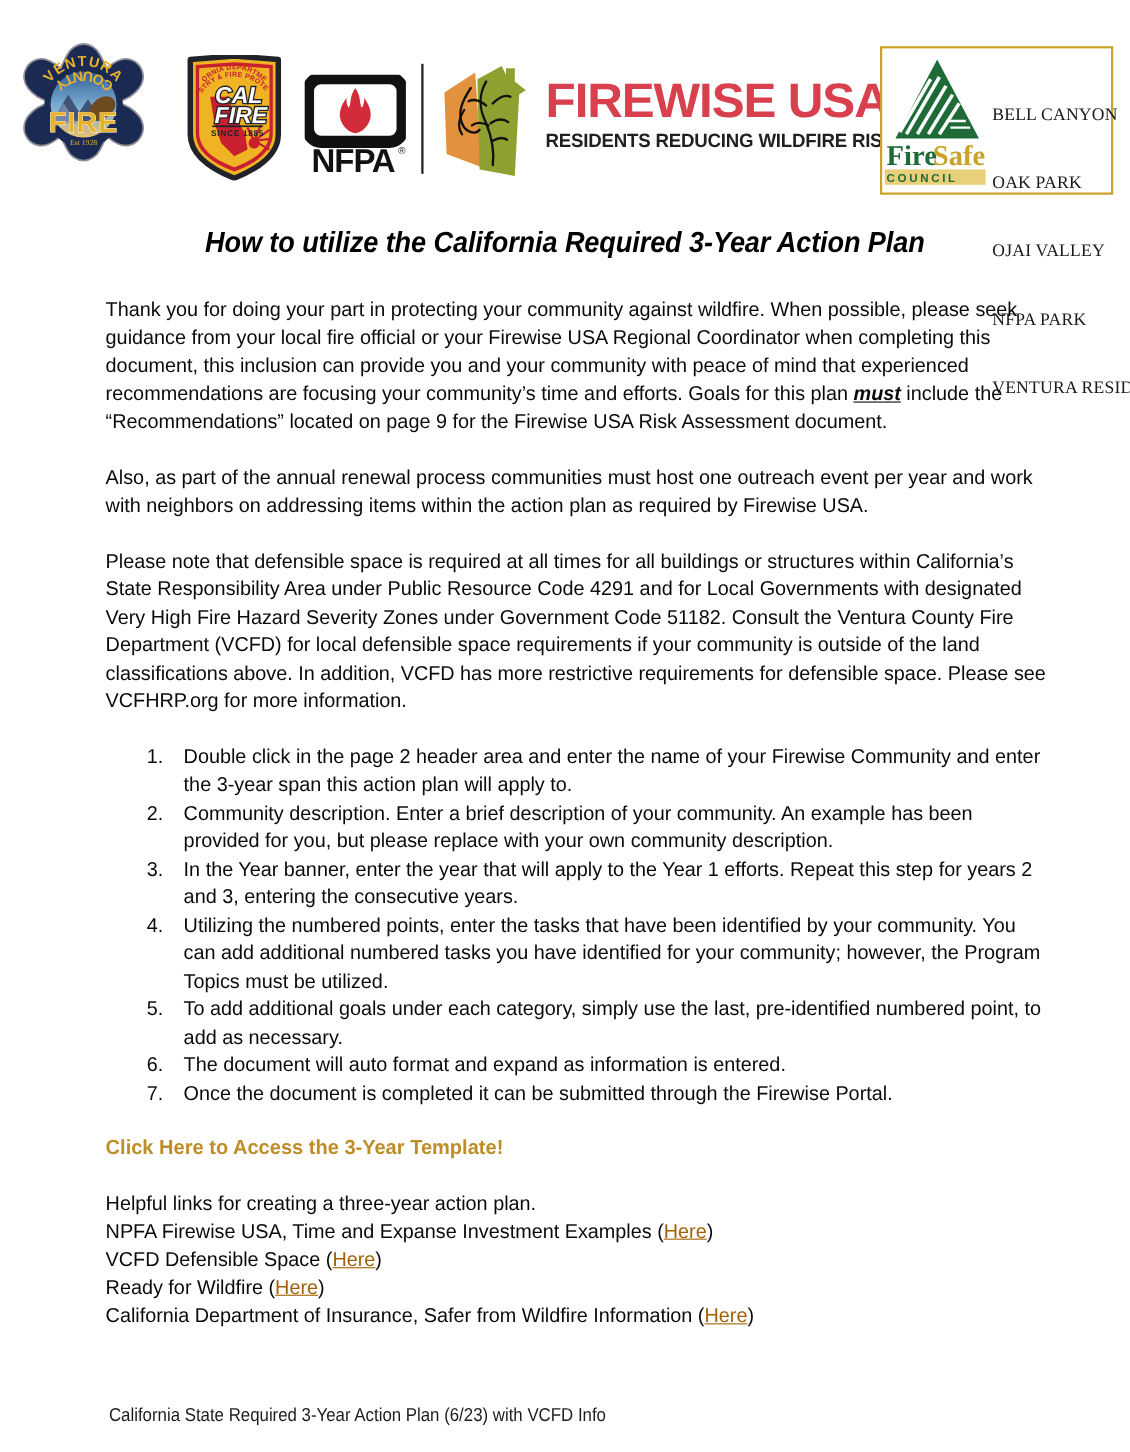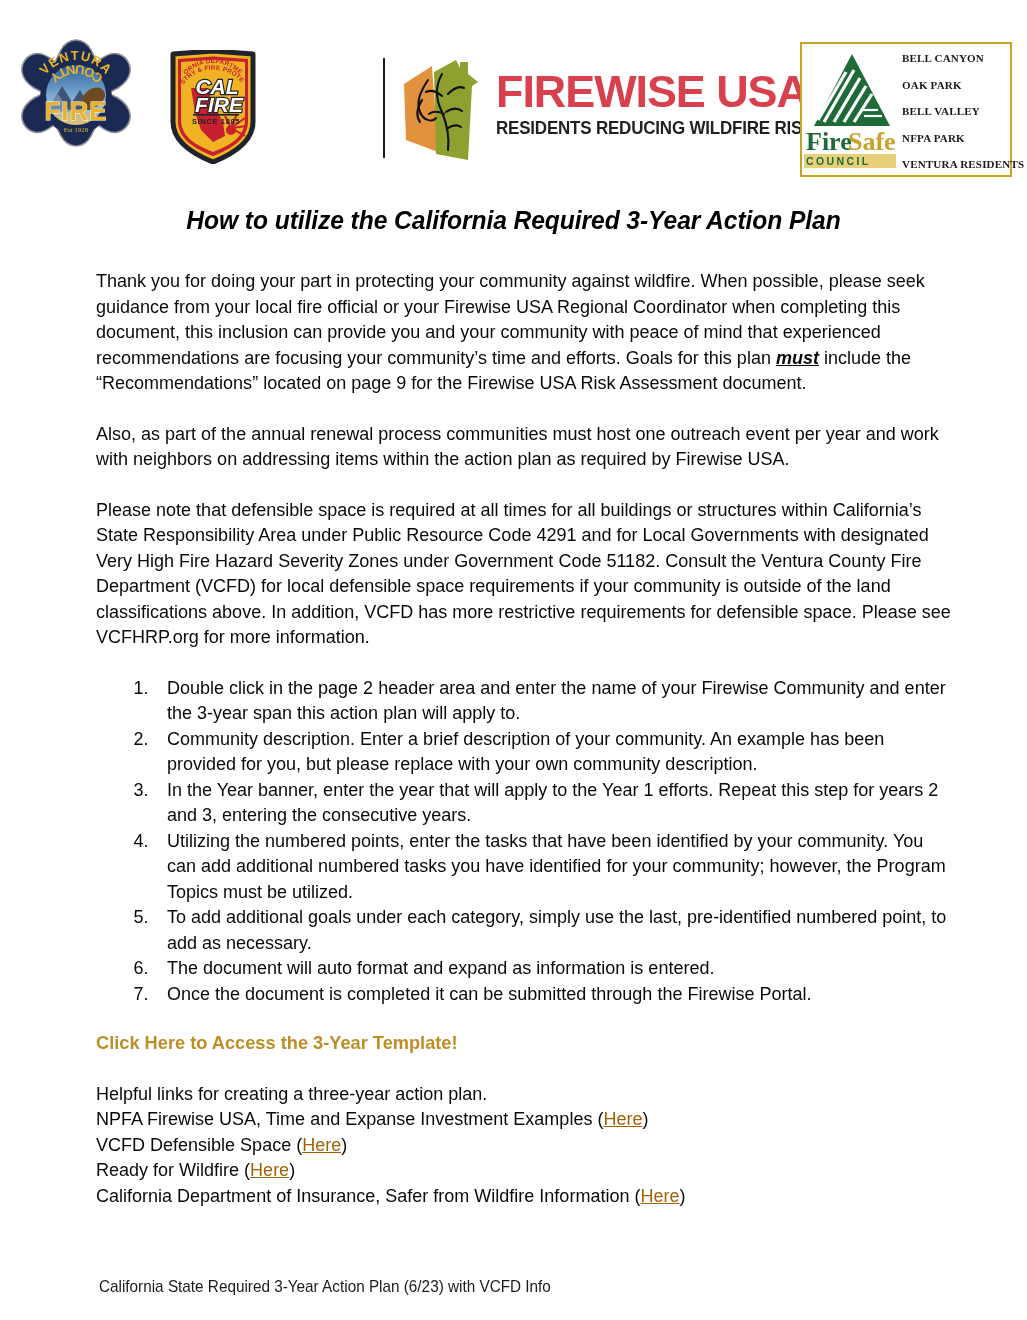--- a/index.html
+++ b/index.html
@@ -104,25 +104,26 @@
     position: absolute;
     left: 100px; top: 8px;
     width: 112px;
     display: flex;
     flex-direction: column;
     justify-content: space-between;
     height: 118px;
   }
   .fsc-city {
     font-family: "Liberation Serif", serif;
-    font-weight: bold;
-    font-size: 11px;
+    font-weight: normal;
+    font-size: 16px;
     letter-spacing: 0.2px;
     color: #1a1a1a;
     white-space: nowrap;
+    margin-top: 44px;
   }
 
   
   .doc-title {
     position: absolute;
     left: 0; top: 205px;
     width: 1027px;
     text-align: center;
     font-family: "Liberation Sans", sans-serif;
     font-weight: bold;
@@ -278,20 +279,31 @@
       </g>
       <circle cx="64" cy="80" r="5" fill="#C8202E"></circle>
 
       <text x="50" y="44" text-anchor="middle" fill="#ffffff" stroke="#20232a" stroke-width="2.4" paint-order="stroke" font-family="Liberation Sans, sans-serif" font-style="italic" font-weight="bold" font-size="21">CAL</text>
       <text x="52" y="62" text-anchor="middle" fill="#ffffff" stroke="#20232a" stroke-width="2.4" paint-order="stroke" font-family="Liberation Sans, sans-serif" font-style="italic" font-weight="bold" font-size="21">FIRE</text>
       <rect x="26" y="64" width="46" height="1.6" fill="#20232a"></rect>
       <text x="49" y="74" text-anchor="middle" fill="#20232a" font-family="Liberation Sans, sans-serif" font-weight="bold" font-size="7.6" letter-spacing="0.6">SINCE 1885</text>
     </svg>
   </div>
 
+  <div class="nfpa">
+    <svg width="92" height="94" viewBox="0 0 92 94">
+      <rect x="3" y="3" width="86" height="58" rx="12" ry="12" fill="none" stroke="#111111" stroke-width="11"></rect>
+
+      <g fill="#D22B3A">
+        <path d="M46 12 c6 9 3 13 6 18 c2 -3 2 -6 2 -9 c6 8 8 16 4 23 c-3 6 -9 9 -12 9 c-3 0 -9 -3 -12 -9 c-4 -7 -2 -15 4 -23 c0 3 0 6 2 9 c3 -5 0 -9 6 -18 z"></path>
+      </g>
+      <text x="44" y="88" text-anchor="middle" fill="#111111" font-family="Liberation Sans, sans-serif" font-weight="bold" font-size="30" letter-spacing="-1">NFPA</text>
+      <text x="85" y="72" fill="#111111" font-family="Liberation Sans, sans-serif" font-size="9">®</text>
+    </svg>
+  </div>
 
   <div class="divider"></div>
 
   <div class="fw-mark">
     <svg width="86" height="112" viewBox="0 0 86 112">
       <path d="M6 28 L34 10 L40 96 L8 84 Z" fill="#E2913C"></path>
       <path d="M36 16 L58 4 L62 12 L62 6 L70 6 L70 18 L80 26 L74 30 L70 104 L38 98 Z" fill="#8FA031"></path>
       <g fill="none" stroke="#111111" stroke-width="2.1" stroke-linecap="round">
         <path d="M30 24 c-8 12 -12 22 -8 32 c3 8 12 11 16 6"></path>
         <path d="M24 44 c-5 8 -6 16 -2 22"></path>
@@ -330,21 +342,21 @@
         </g>
         <text x="2" y="102" fill="#1F6B38" font-family="Liberation Serif, serif" font-weight="bold" font-size="26">Fire</text>
         <text x="44" y="102" fill="#C9A227" font-family="Liberation Serif, serif" font-weight="bold" font-size="26">Safe</text>
         <rect x="0" y="106" width="92" height="14" fill="#E8D07A"></rect>
         <text x="2" y="117" fill="#1F6B38" font-family="Liberation Sans, sans-serif" font-weight="bold" font-size="10.5" letter-spacing="2.4">COUNCIL</text>
       </svg>
     </div>
     <div class="fsc-cities">
       <div class="fsc-city">BELL CANYON</div>
       <div class="fsc-city">OAK PARK</div>
-      <div class="fsc-city">BELL VALLEY</div>
+      <div class="fsc-city">OJAI VALLEY</div>
       <div class="fsc-city">NFPA PARK</div>
       <div class="fsc-city">VENTURA RESIDENTS</div>
     </div>
   </div>
 </div>
 
 <div class="doc-title">How to utilize the California Required 3-Year Action Plan</div>
 
 <div class="content">
 

